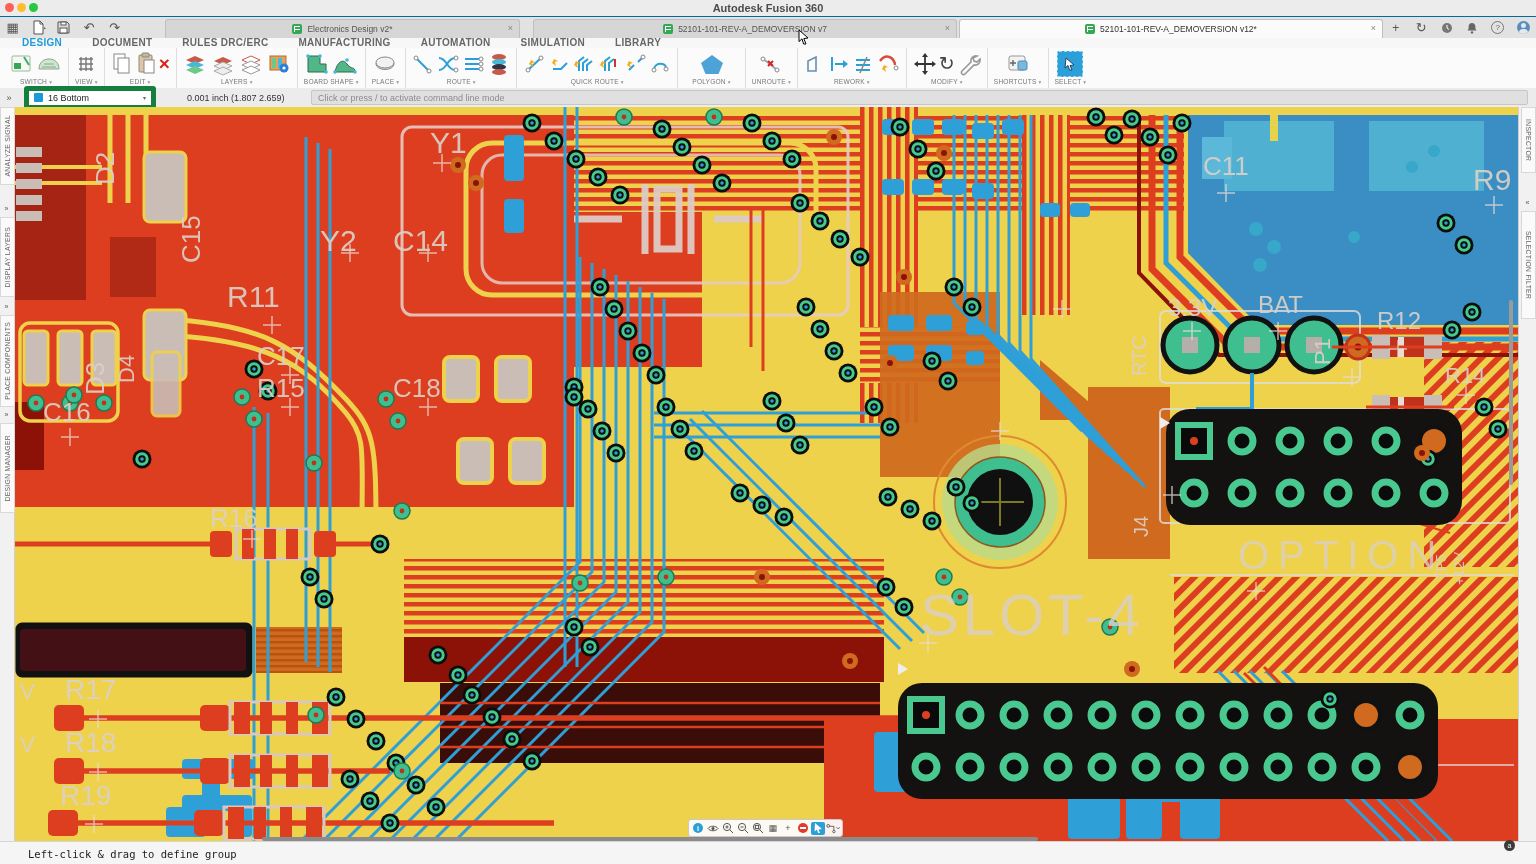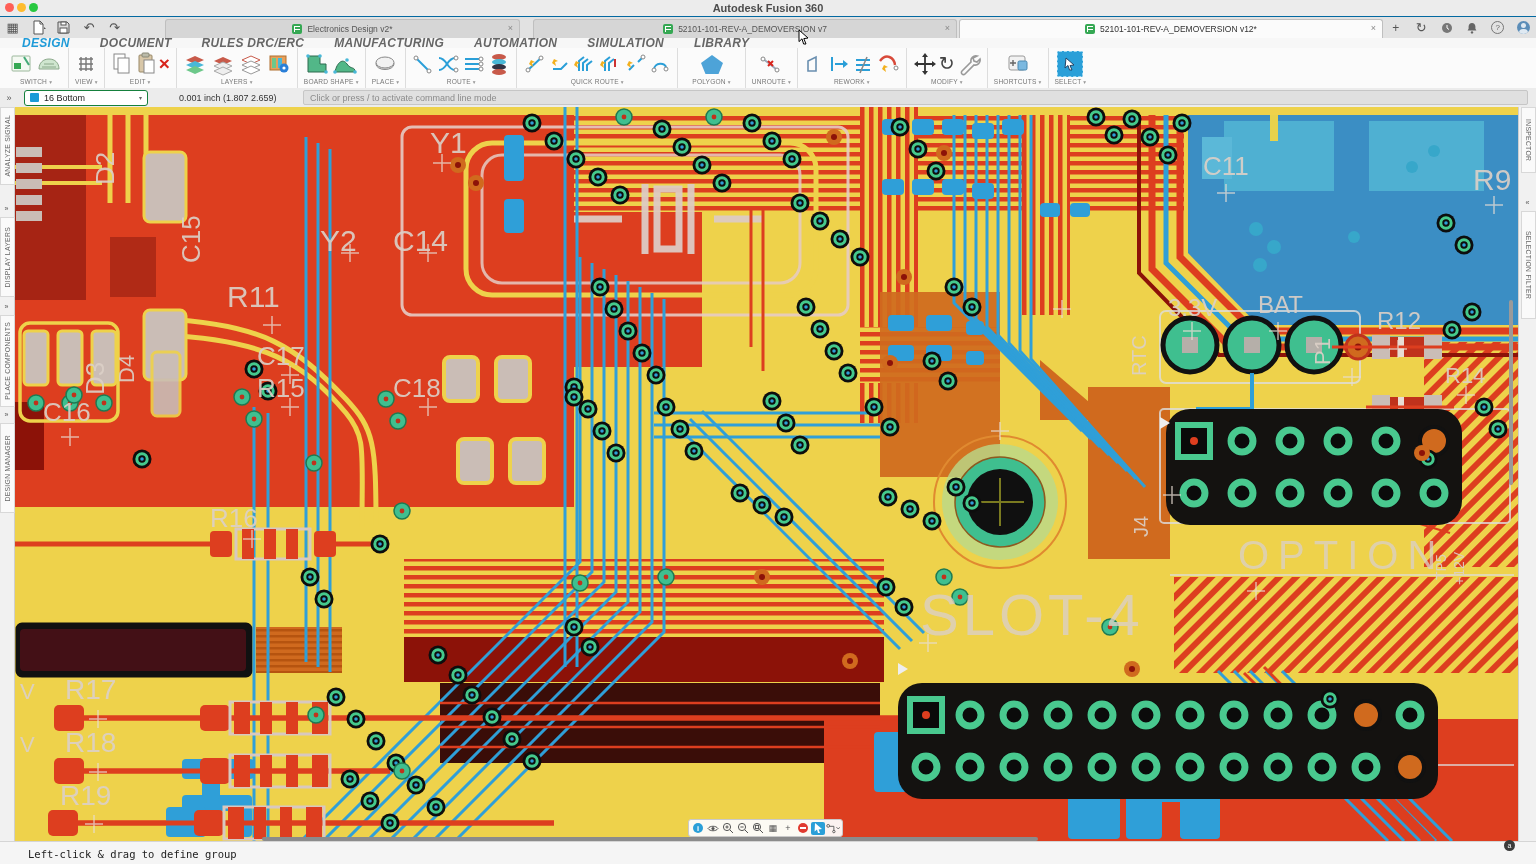--- a/index.html
+++ b/index.html
@@ -14,35 +14,35 @@
   .doc-tab{height:19px;margin-top:2px;display:flex;align-items:center;justify-content:center;gap:5px;font-size:8.5px;color:#555;background:#d6d6d6;border:1px solid #bfbfbf;border-bottom:none;border-radius:3px 3px 0 0;position:relative;}
   .doc-tab.active{background:#fbfbfb;color:#333;}
   .tab-close{position:absolute;right:6px;top:3px;font-size:9px;color:#888;}
   .pcbic{width:10px;height:10px;border-radius:2px;background:#35a853;display:inline-block;position:relative;}
   .pcbic:after{content:"";position:absolute;left:2px;top:2px;width:6px;height:6px;background:
     linear-gradient(#fff,#fff) 0 0/6px 1px no-repeat,
     linear-gradient(#fff,#fff) 0 3px/6px 1px no-repeat,
     linear-gradient(#fff,#fff) 0 0/1px 6px no-repeat;}
   
   #menubar{position:absolute;left:0;top:38px;width:1536px;height:10px;background:#f7f7f7;display:flex;align-items:center;padding-left:22px;gap:30px;}
-  .menu-item{font-size:12px;font-weight:bold;color:#666;letter-spacing:.3px;position:relative;padding-bottom:1px;font-style:italic;}
+  .menu-item{font-size:10px;font-weight:bold;color:#666;letter-spacing:.3px;position:relative;padding-bottom:1px;}
   .menu-item.active{color:#1f9bd8;}
   .menu-item.active:after{content:"";position:absolute;left:-4px;right:-4px;bottom:-3px;height:3px;background:#2ba8e0;border-radius:2px;}
   
   #toolbar{position:absolute;left:0;top:48px;width:1536px;height:40px;background:#fbfbfb;border-bottom:1px solid #d9d9d9;display:flex;}
   .tgroup{display:flex;flex-direction:column;align-items:center;justify-content:flex-start;border-right:1px solid #ddd;padding:2px 6px 0 6px;}
   .tg-icons{display:flex;align-items:center;justify-content:center;gap:2px;height:27px;}
   .tg-label{font-size:6.6px;color:#777;letter-spacing:.2px;white-space:nowrap;margin-top:1px;}
   .tg-label .caret{font-size:5.5px;color:#999;}
   .tico{display:flex;align-items:center;justify-content:center;}
   .selbox{width:24px;height:24px;background:#2a9fd8;border:1px dashed #9fd9f2;border-radius:2px;display:flex;align-items:center;justify-content:center;}
   
   #layerbar{position:absolute;left:0;top:88px;width:1536px;height:19px;background:#ececec;border-bottom:1px solid #c9c9c9;display:flex;align-items:center;}
   #expand-gl{width:18px;text-align:center;font-size:9px;color:#555;}
-  #layer-dd{width:112px;height:14px;background:#fff;border:1px solid #15803d;border-radius:3px;display:flex;align-items:center;gap:5px;padding:0 5px;margin-left:6px;}
+  #layer-dd{width:112px;height:14px;background:#fff;border:5px solid #15803d;border-radius:3px;display:flex;align-items:center;gap:5px;padding:0 5px;margin-left:6px;}
   #layer-swatch{width:9px;height:9px;border-radius:1px;}
   #layer-name{font-size:9px;color:#222;flex:1;}
   #layer-caret{font-size:6px;color:#666;}
   #coords{font-size:9px;color:#333;margin-left:31px;width:118px;}
   #cmdline{flex:1;height:13px;margin:0 8px 0 6px;background:#e0e0e0;border:1px solid #c6c6c6;border-radius:2px;font-size:9px;color:#555;padding:0 6px;font-family:"Liberation Sans",sans-serif;}
   #cmdline::placeholder{color:#8b8b8b;}
   
   .strip{position:absolute;top:107px;bottom:23px;background:#f1f1f1;z-index:5;}
   #strip-l{left:0;width:14px;border-right:1px solid #cfcfcf;}
   #strip-r{right:0;width:17px;border-left:1px solid #cfcfcf;}

